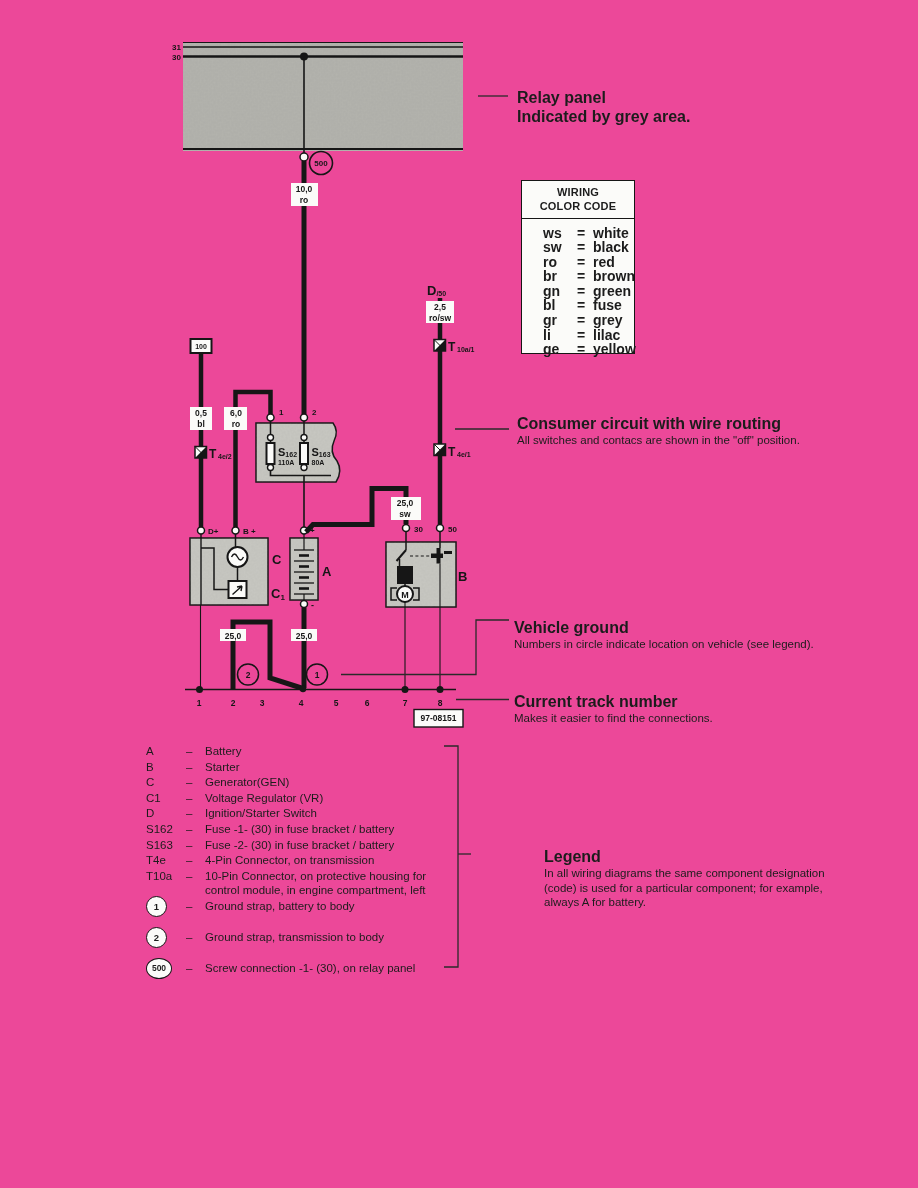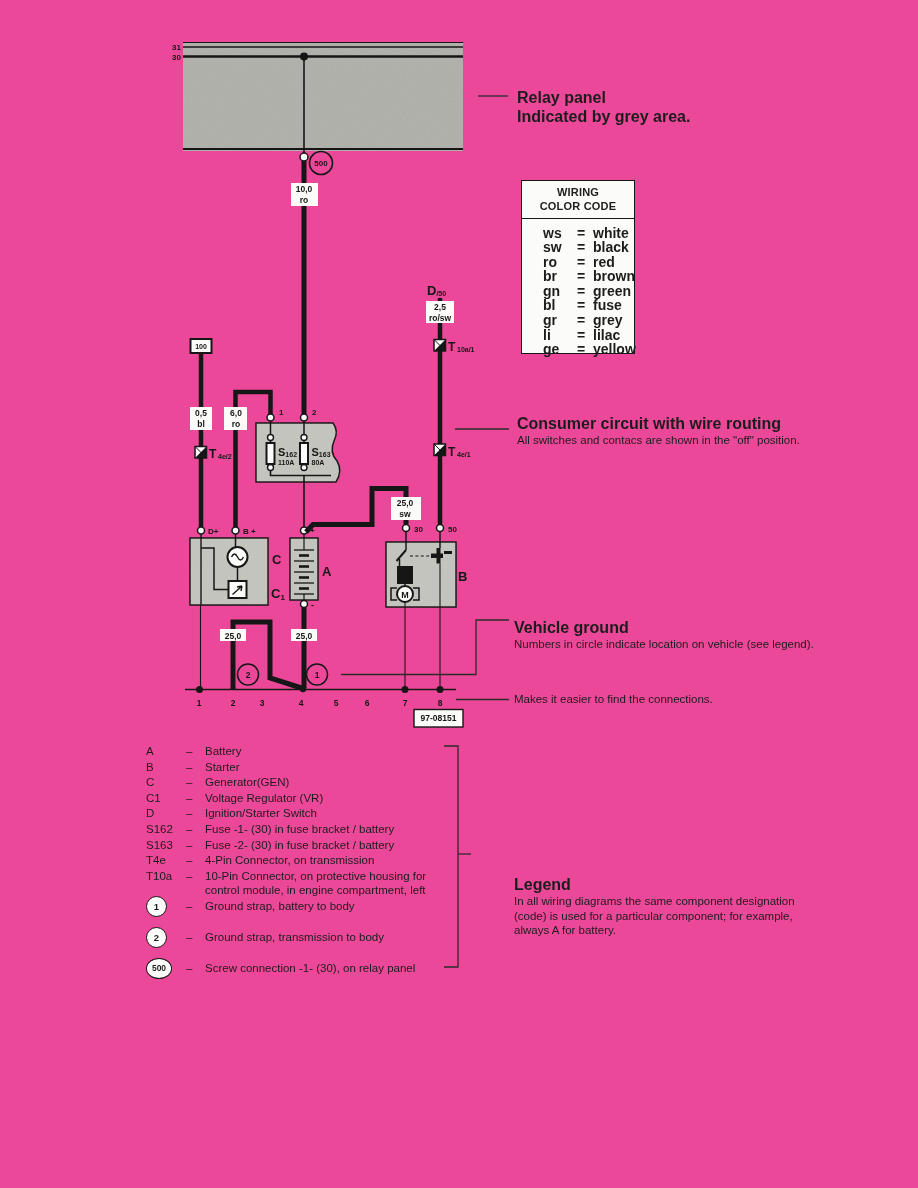--- a/index.html
+++ b/index.html
@@ -326,23 +326,24 @@
 </div>
 <div class="ann" style="left:517px;top:414px;width:335px;">
   <div class="ti">Consumer circuit with wire routing</div>
   <div class="bo">All switches and contacs are shown in the "off" position.</div>
 </div>
 <div class="ann" style="left:514px;top:618px;width:322px;">
   <div class="ti">Vehicle ground</div>
   <div class="bo">Numbers in circle indicate location on vehicle (see legend).</div>
 </div>
 <div class="ann" style="left:514px;top:692px;width:330px;">
+  <div class="ti">Current track number</div>
   <div class="bo">Makes it easier to find the connections.</div>
 </div>
-<div class="ann" style="left:514px;top:847px;width:292px;margin-top:28px;">
+<div class="ann" style="left:544px;top:847px;width:292px;">
   <div class="ti">Legend</div>
   <div class="bo">In all wiring diagrams the same component designation (code) is used for a particular component; for example, always A for battery.</div>
 </div>
 
 <div class="llist">
   <div class="lrow" style="top:0px">
         <span class="lcode">A</span>
         <span class="ldash">–</span>
         <span class="ltext">Battery</span>
       </div>

